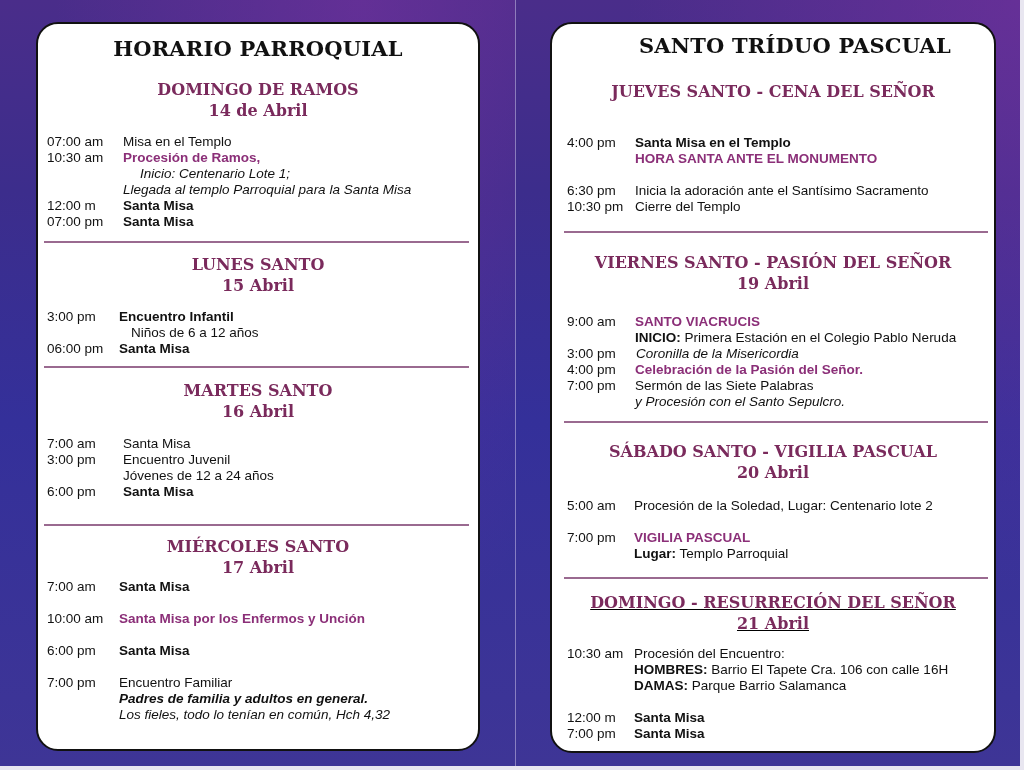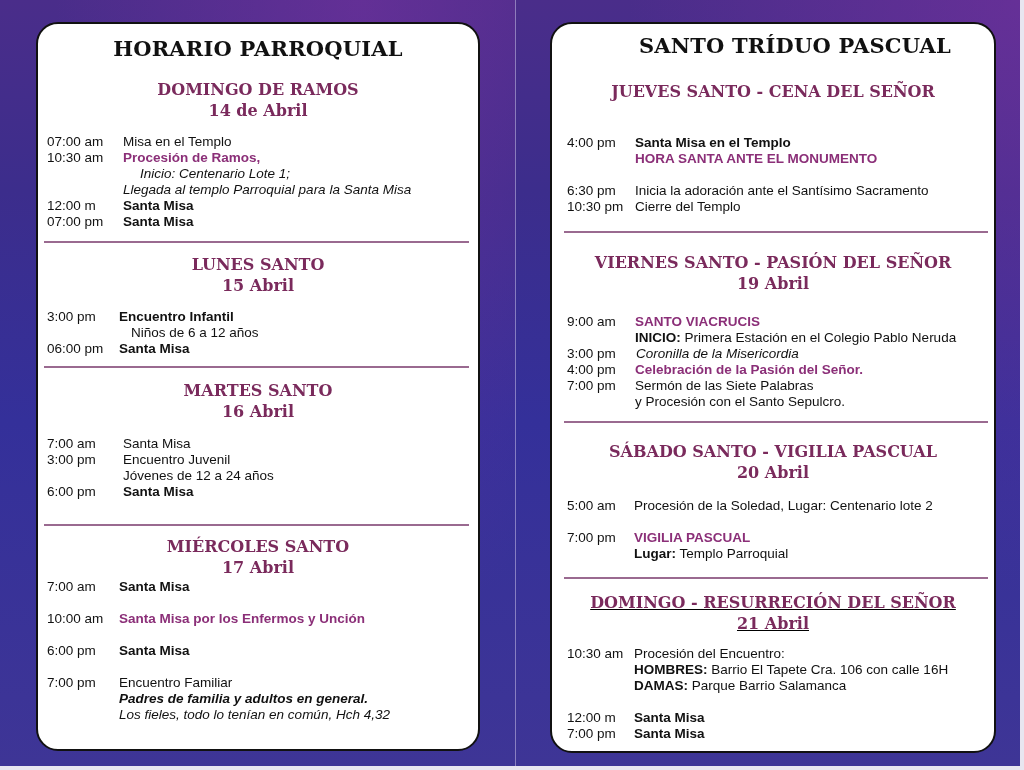--- a/index.html
+++ b/index.html
@@ -189,21 +189,21 @@
   </div>
   <div class="row" style="left:15px;top:338px;width:420px;">
     <span class="t">4:00 pm</span>
     <span class="d hl" style="left:68px;">Celebración de la Pasión del Señor.</span>
   </div>
   <div class="row" style="left:15px;top:354px;width:420px;">
     <span class="t">7:00 pm</span>
     <span class="d" style="left:68px;text-align:center;">Sermón de las Siete Palabras</span>
   </div>
   <div class="row" style="left:15px;top:370px;width:420px;">
-    <span class="d" style="left:68px;">y Procesión con el Santo Sepulcro.</span>
+    <span class="d" style="left:68px;font-style:italic;">y Procesión con el Santo Sepulcro.</span>
   </div>
   <div class="divider" style="left:12px;top:397px;width:424px;"></div>
 
   <div class="section" style="top:417px;">
     <div class="sec-head">SÁBADO SANTO - VIGILIA PASCUAL</div>
     <div class="sec-head">20 Abril</div>
   </div>
   <div class="row" style="left:15px;top:474px;width:420px;">
     <span class="t">5:00 am</span>
     <span class="d" style="left:67px;">Procesión de la Soledad, Lugar: Centenario lote 2</span>

